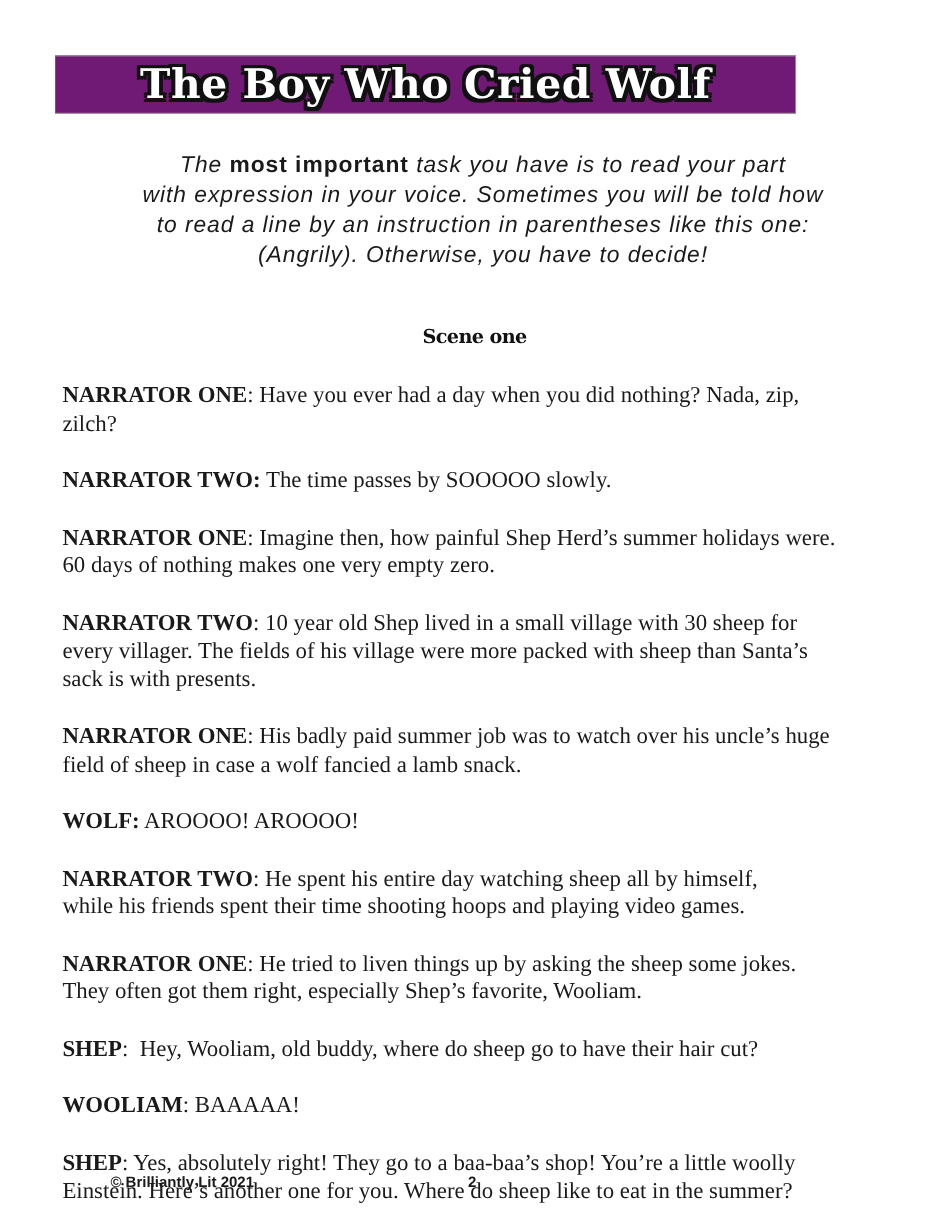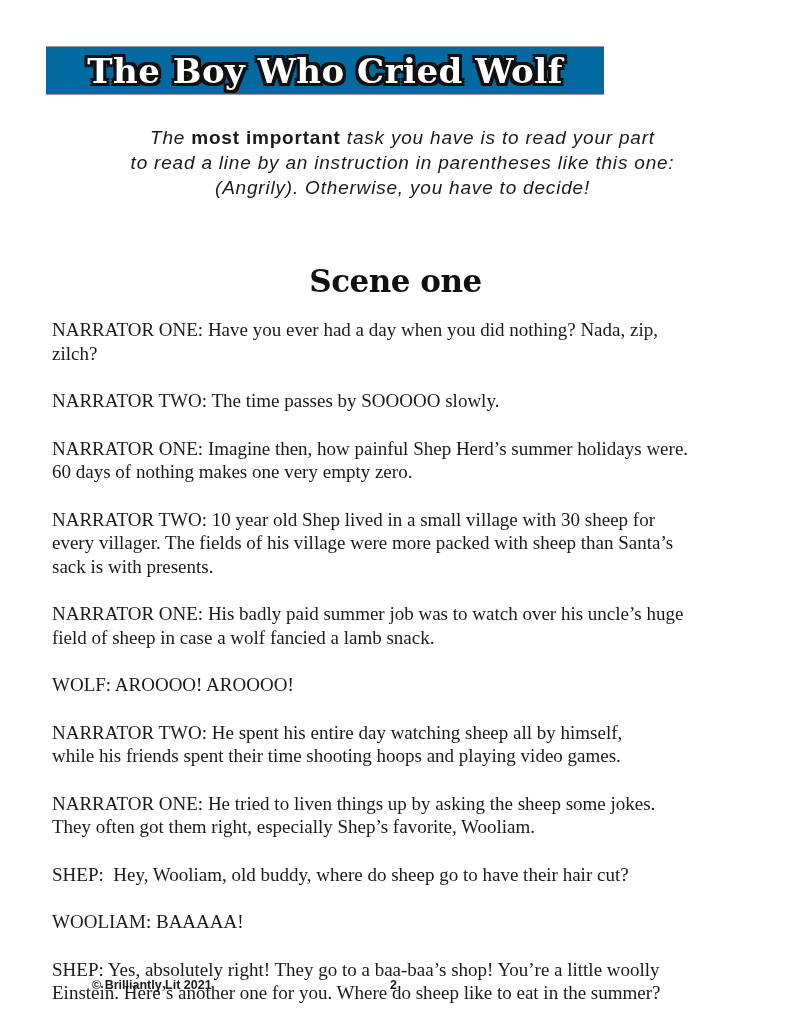--- a/index.html
+++ b/index.html
@@ -11,23 +11,23 @@
     width: 791px;
     height: 1024px;
     position: relative;
     overflow: hidden;
     color: #1a1a1a;
   }
   .banner {
     position: absolute;
     left: 46px;
     top: 46px;
-    width: 558px;
+    width: 617px;
     height: 49px;
-    background: #0369a1;
+    background: #701a75;
     border-top: 1px solid #9a9a9a;
     border-bottom: 1px solid #9a9a9a;
     box-sizing: border-box;
   }
   .banner-title {
     position: absolute;
     left: 0;
     right: 0;
     top: 2px;
     text-align: center;
@@ -58,40 +58,40 @@
   .intro .line { display: block; white-space: nowrap; }
   .intro b { font-style: normal; font-weight: bold; }
   .scene-heading {
     position: absolute;
     left: 0;
     width: 791px;
     top: 266px;
     text-align: center;
     font-family: "DejaVu Serif", serif;
     font-weight: bold;
-    font-size: 31px;
+    font-size: 16px;
     line-height: 30px;
     color: #111;
     letter-spacing: -0.5px;
   }
   .script {
     position: absolute;
     left: 52px;
     top: 318px;
     width: 700px;
     font-family: "Liberation Serif", serif;
     font-size: 19px;
     line-height: 23.5px;
     color: #1a1a1a;
   }
   .para {
     margin: 0 0 24px 0;
   }
   .para .line { display: block; white-space: nowrap; }
-  .speaker { font-weight: normal; }
+  .speaker { font-weight: bold; }
   .footer-copy {
     position: absolute;
     left: 92px;
     top: 977px;
     font-family: "Liberation Sans", sans-serif;
     font-weight: bold;
     font-size: 12.5px;
     line-height: 16px;
     color: #1a1a1a;
   }
@@ -108,20 +108,21 @@
 </style>
 </head>
 <body>
 
 <div class="banner">
   <div class="banner-title">The Boy Who Cried Wolf</div>
 </div>
 
 <div class="intro">
   <span class="line"><span>The </span><b>most important</b><span> task you have is to read your part</span></span>
+  <span class="line">with expression in your voice. Sometimes you will be told how</span>
   <span class="line">to read a line by an instruction in parentheses like this one:</span>
   <span class="line">(Angrily). Otherwise, you have to decide!</span>
 </div>
 
 <div class="scene-heading">Scene one</div>
 
 <div class="script" id="script">
     <div class="para">
       <span class="line"><span class="speaker">NARRATOR ONE</span><span>:</span><span style="white-space: pre;"> Have you ever had a day when you did nothing? Nada, zip,</span></span>
       <span class="line"><span style="white-space: pre; text-align: center;">zilch?</span></span>

